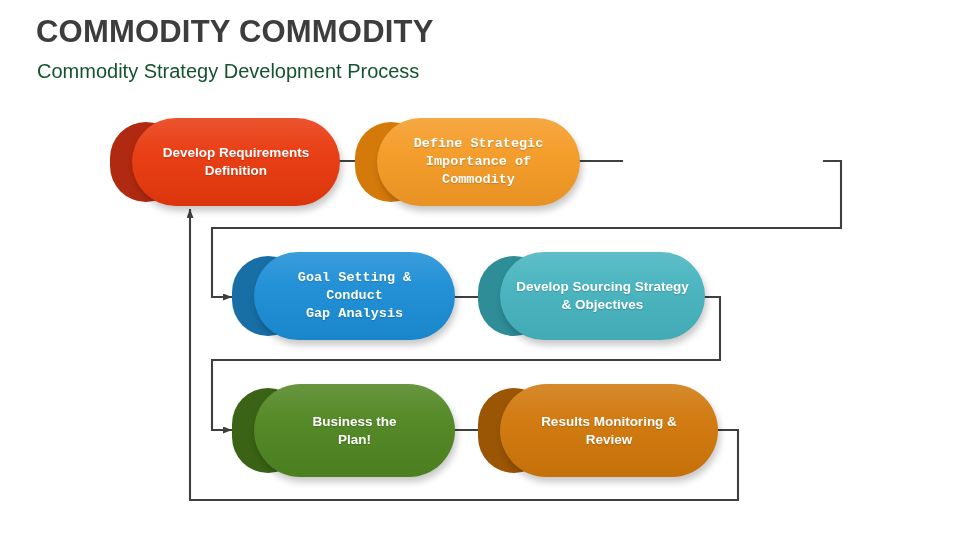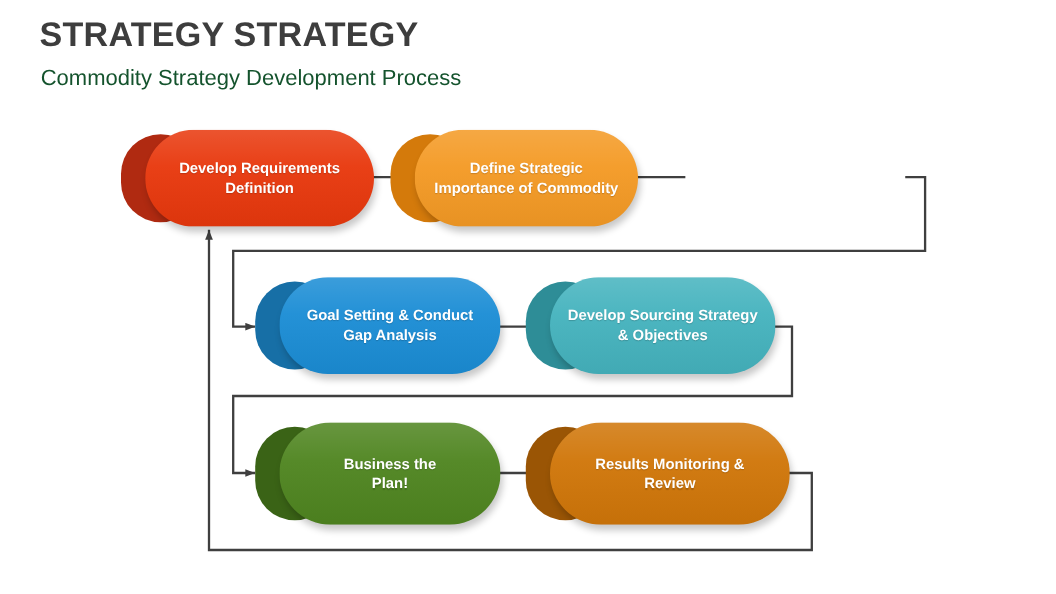--- a/index.html
+++ b/index.html
@@ -66,21 +66,21 @@
     white-space:pre-line;
     text-shadow:0 1px 1px rgba(0,0,0,0.18);
   }
   .node.three .label{font-size:13.5px;}
 </style>
 </head>
 <body>
 
 <div id="slide" style="background: rgb(255, 255, 255);">
 
-  <div id="title" style="color: rgb(61, 61, 61);">STRATEGY STRATEGY</div>
+  <div id="title" style="color: rgb(61, 61, 61);">COMMODITY COMMODITY</div>
   <div id="subtitle" style="color: #14532d;">Commodity Strategy Development Process</div>
 
   <svg id="wires" viewBox="0 0 960 540" xmlns="http://www.w3.org/2000/svg">
     <defs>
       <marker id="arrowhead" markerWidth="9" markerHeight="7" refX="8" refY="3.5" orient="auto" markerUnits="userSpaceOnUse">
         <polygon points="0 0, 9 3.5, 0 7" fill="#3f3f3f"></polygon>
       </marker>
     </defs>
 
     <g stroke="#3f3f3f" stroke-width="2.1" fill="none" stroke-linecap="square">
@@ -102,32 +102,32 @@
   </svg>
 
   <div class="node" style="left:110px;top:118px;width:230px;height:88px;">
     <div class="back" style="background: rgb(176, 42, 17);"></div>
     <div class="front" style="background: linear-gradient(rgba(255, 255, 255, 0.14) 0%, rgba(255, 255, 255, 0.04) 38%, rgba(0, 0, 0, 0.05) 100%), rgb(232, 56, 13);">
       <span class="label">Develop Requirements
 Definition</span>
     </div>
   </div>
 
-  <div class="node" style="left:355px;top:118px;width:225px;height:88px;">
+  <div class="node" style="left:355px;top:118px;width:225px;height:88px;font-family:Liberation Mono, monospace;">
     <div class="back" style="background: rgb(212, 122, 11);"></div>
     <div class="front" style="background: linear-gradient(rgba(255, 255, 255, 0.14) 0%, rgba(255, 255, 255, 0.04) 38%, rgba(0, 0, 0, 0.05) 100%), rgb(244, 154, 37);">
       <span class="label">Define Strategic
 Importance of Commodity</span>
     </div>
   </div>
 
 
   <div class="node" style="left:232px;top:252px;width:223px;height:88px;">
     <div class="back" style="background: rgb(23, 111, 166);"></div>
-    <div class="front" style="background: linear-gradient(rgba(255, 255, 255, 0.14) 0%, rgba(255, 255, 255, 0.04) 38%, rgba(0, 0, 0, 0.05) 100%), rgb(27, 141, 213);">
+    <div class="front" style="background: linear-gradient(rgba(255, 255, 255, 0.14) 0%, rgba(255, 255, 255, 0.04) 38%, rgba(0, 0, 0, 0.05) 100%), rgb(27, 141, 213); font-family: Liberation Mono, monospace;">
       <span class="label">Goal Setting &amp; Conduct
 Gap Analysis</span>
     </div>
   </div>
 
   <div class="node" style="left:478px;top:252px;width:227px;height:88px;">
     <div class="back" style="background: rgb(46, 141, 151);"></div>
     <div class="front" style="background: linear-gradient(rgba(255, 255, 255, 0.14) 0%, rgba(255, 255, 255, 0.04) 38%, rgba(0, 0, 0, 0.05) 100%), rgb(69, 179, 190);">
       <span class="label">Develop Sourcing Strategy
 &amp; Objectives</span>

